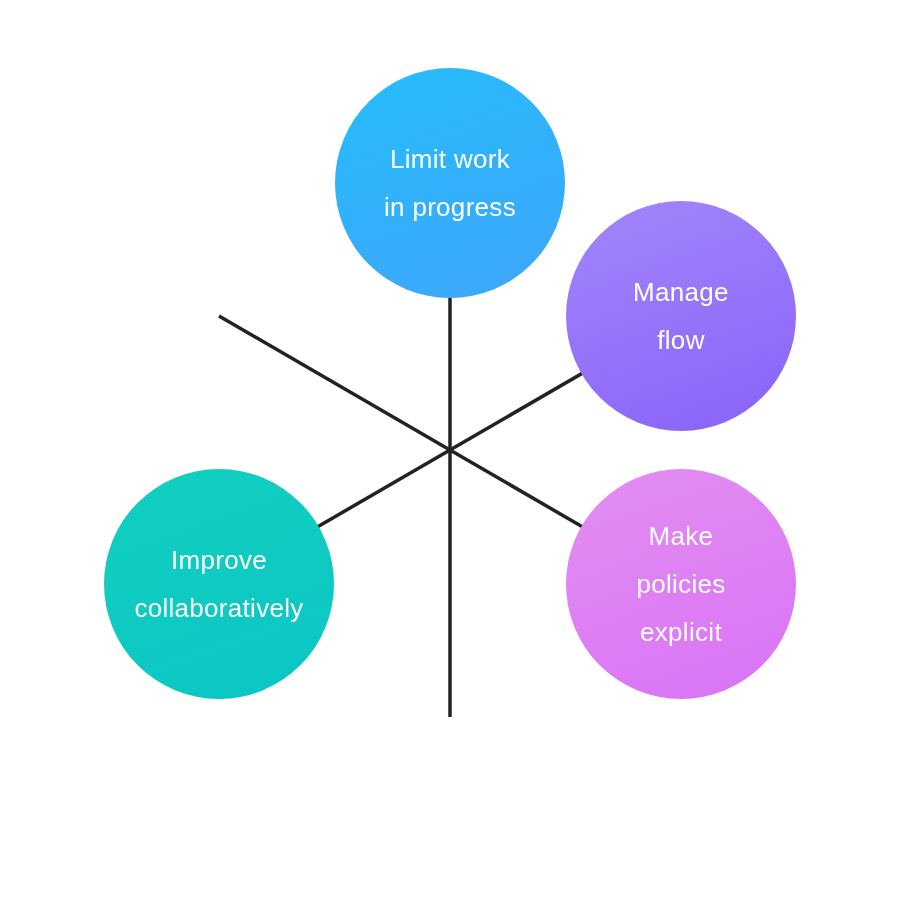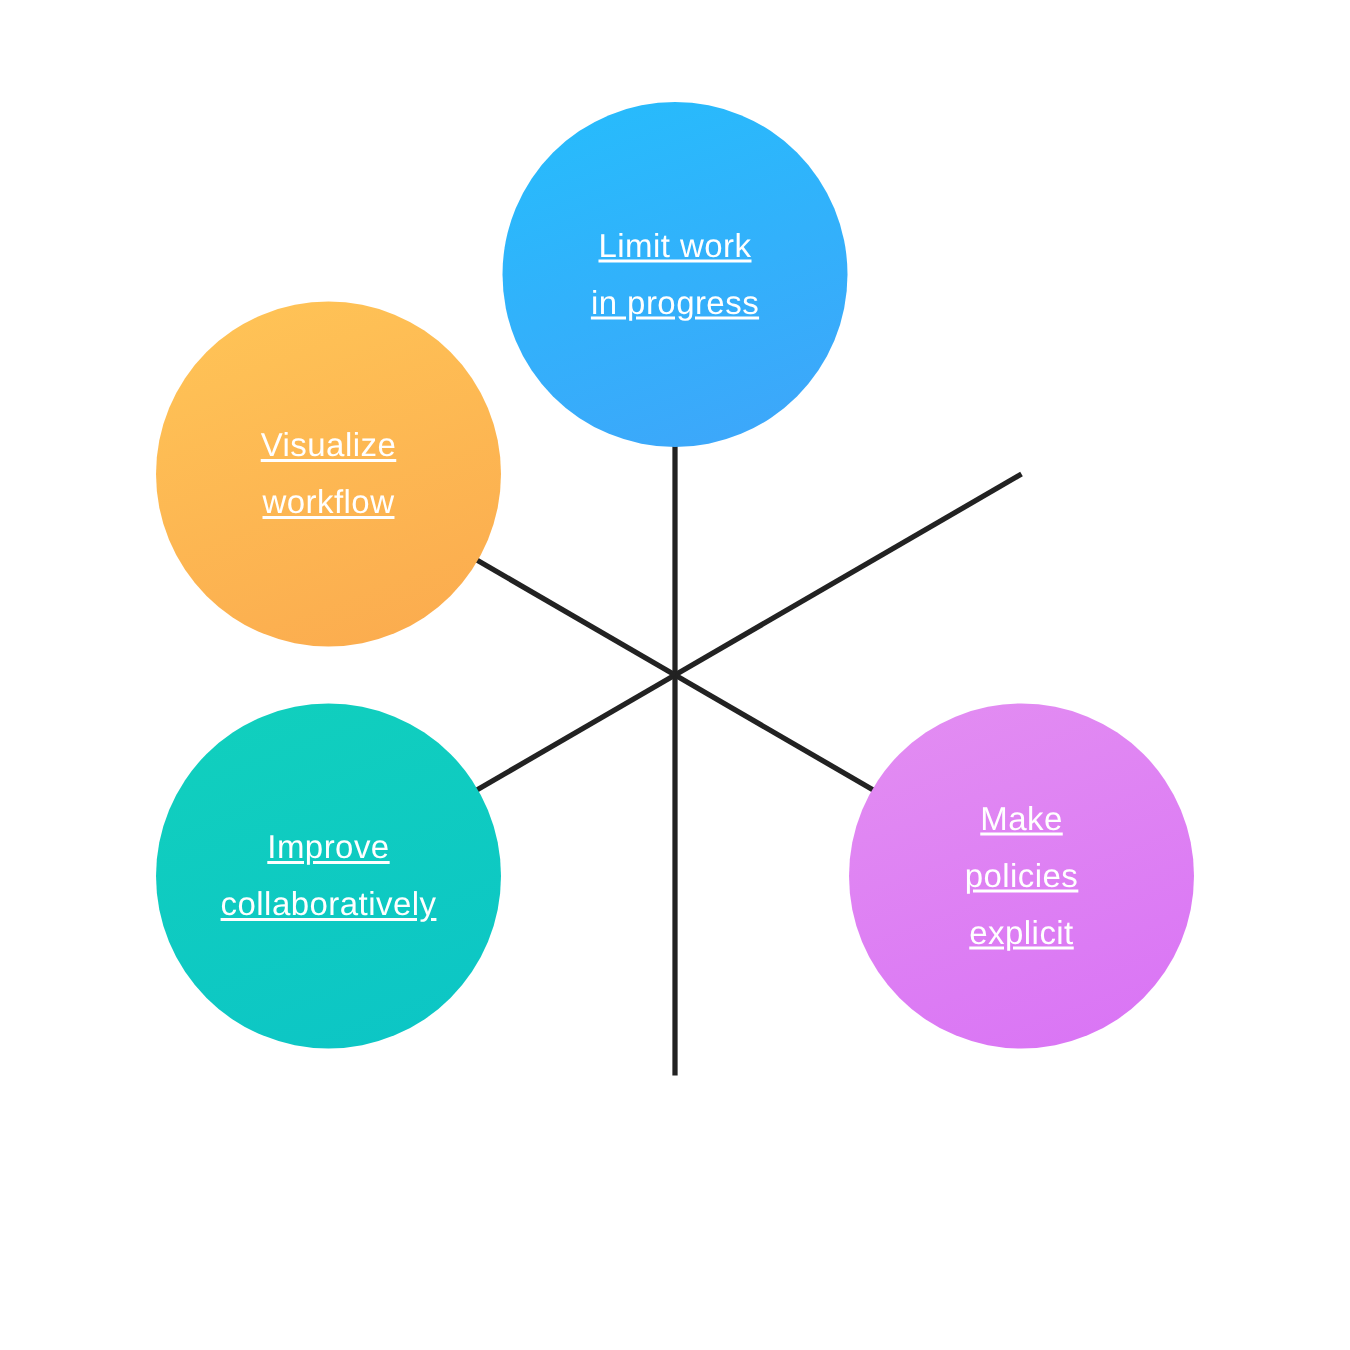--- a/index.html
+++ b/index.html
@@ -30,26 +30,25 @@
     width: 230px;
     height: 230px;
     border-radius: 50%;
     display: flex;
     align-items: center;
     justify-content: center;
     text-align: center;
   }
   .node-label {
     color: #ffffff;
-    font-size: 22px;
-    line-height: 38px;
+    font-size: 26px;
+    line-height: 48px;
     font-weight: 400;
     white-space: pre-line;
     letter-spacing: 0.3px;
-    text-decoration: underline;
   }
   .pos-top         { left: 335px; top:  68px; }
   .pos-upper-right { left: 566px; top: 201px; }
   .pos-lower-right { left: 566px; top: 469px; }
   .pos-bottom      { left: 335px; top: 602px; }
   .pos-lower-left  { left: 104px; top: 469px; }
   .pos-upper-left  { left: 104px; top: 201px; }
 </style>
 </head>
 <body>
@@ -63,31 +62,31 @@
     <line class="spoke" x1="450" y1="450" x2="450" y2="717" stroke="#222222" stroke-width="3.5"></line>
     <line class="spoke" x1="450" y1="450" x2="219" y2="584" stroke="#222222" stroke-width="3.5"></line>
     <line class="spoke" x1="450" y1="450" x2="219" y2="316" stroke="#222222" stroke-width="3.5"></line>
   </svg>
 
   <div class="node pos-top" style="background: linear-gradient(160deg, rgb(37, 189, 252), rgb(63, 165, 250));">
     <span class="node-label">Limit work
 in progress</span>
   </div>
 
+  <div class="node pos-upper-right" style="background: linear-gradient(160deg, rgb(162, 134, 251), rgb(138, 98, 248));">
+    <span class="node-label">Manage
+flow</span>
+  </div>
 
   <div class="node pos-lower-right" style="background: linear-gradient(160deg, rgb(227, 142, 242), rgb(217, 115, 245));">
     <span class="node-label">Make
 policies
 explicit</span>
   </div>
 
 
   <div class="node pos-lower-left" style="background: linear-gradient(160deg, rgb(17, 208, 189), rgb(12, 197, 198)); justify-content: center;">
     <span class="node-label">Improve
 collaboratively</span>
   </div>
 
-  <div class="node pos-upper-left" style="background: linear-gradient(160deg, rgb(255, 197, 87), rgb(251, 170, 78));">
-    <span class="node-label">Visualize
-workflow</span>
-  </div>
 
 </div>
 
 </body></html>

